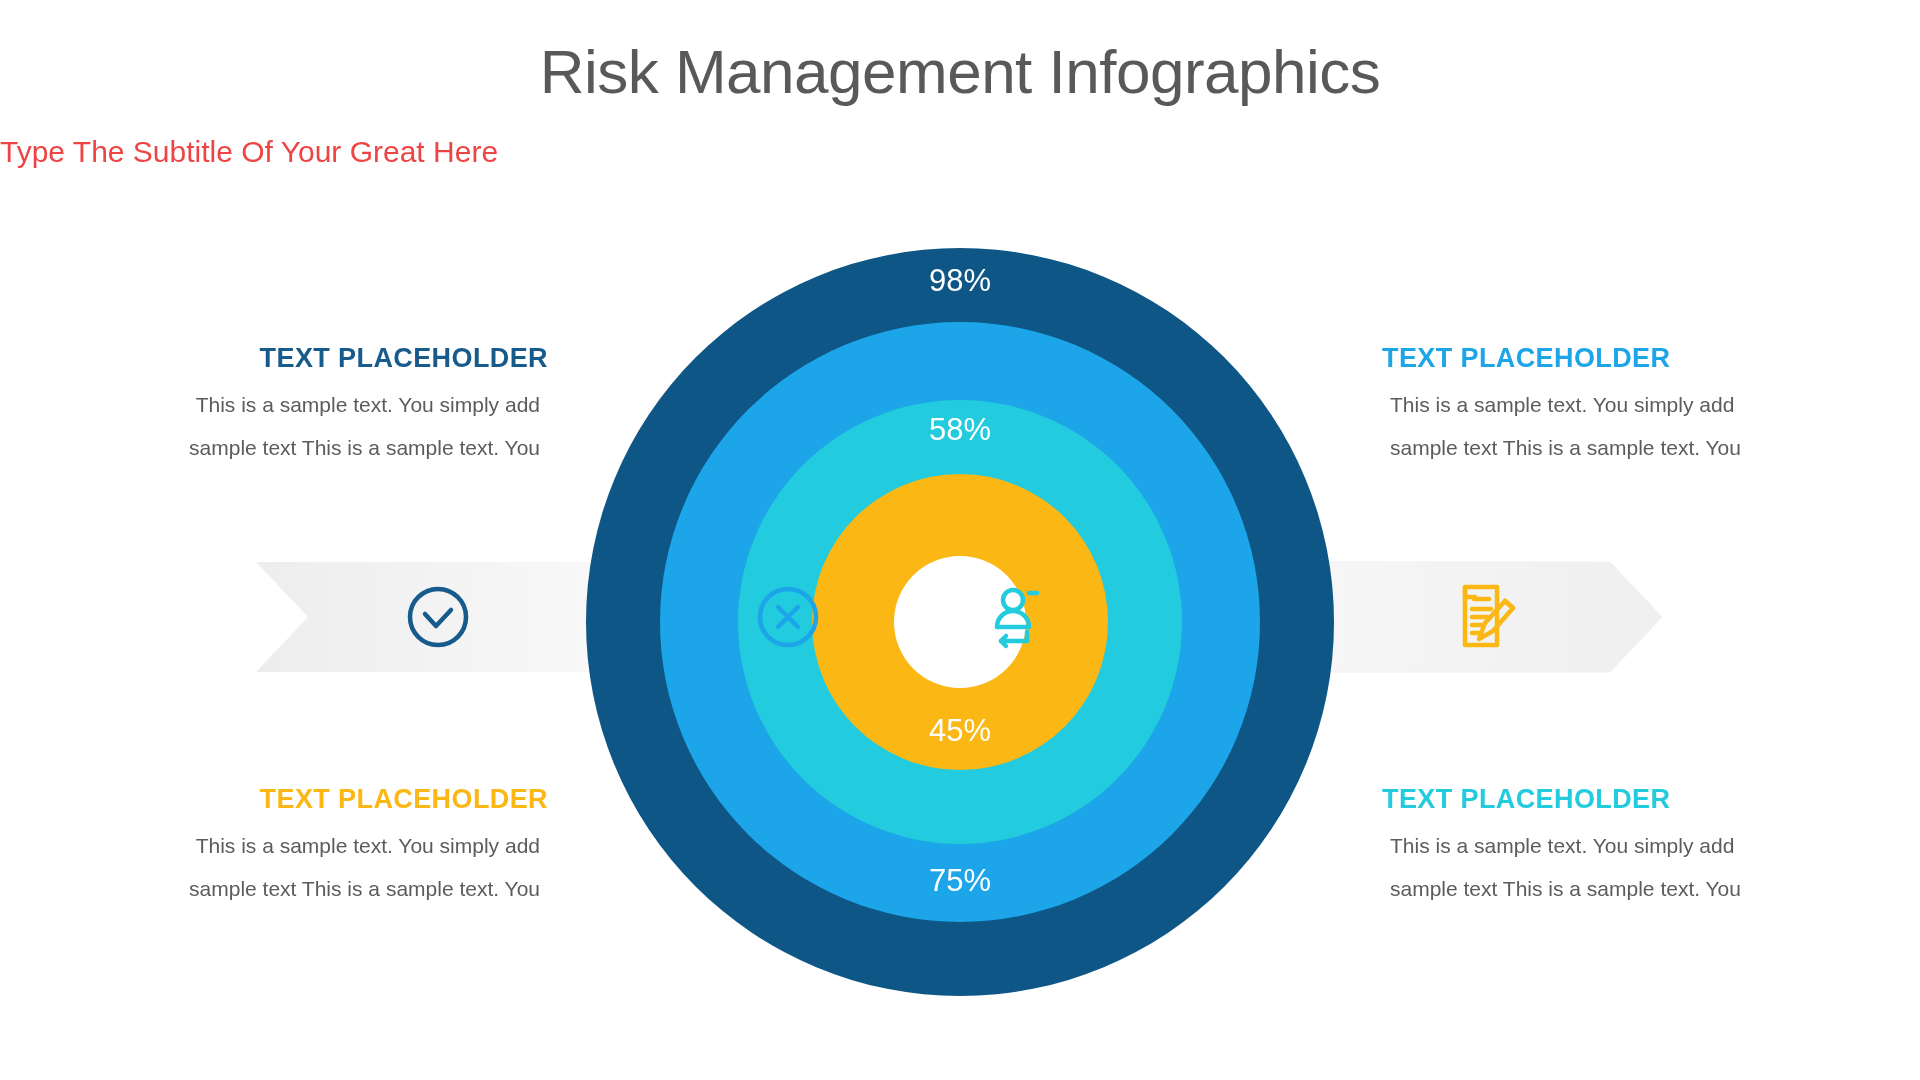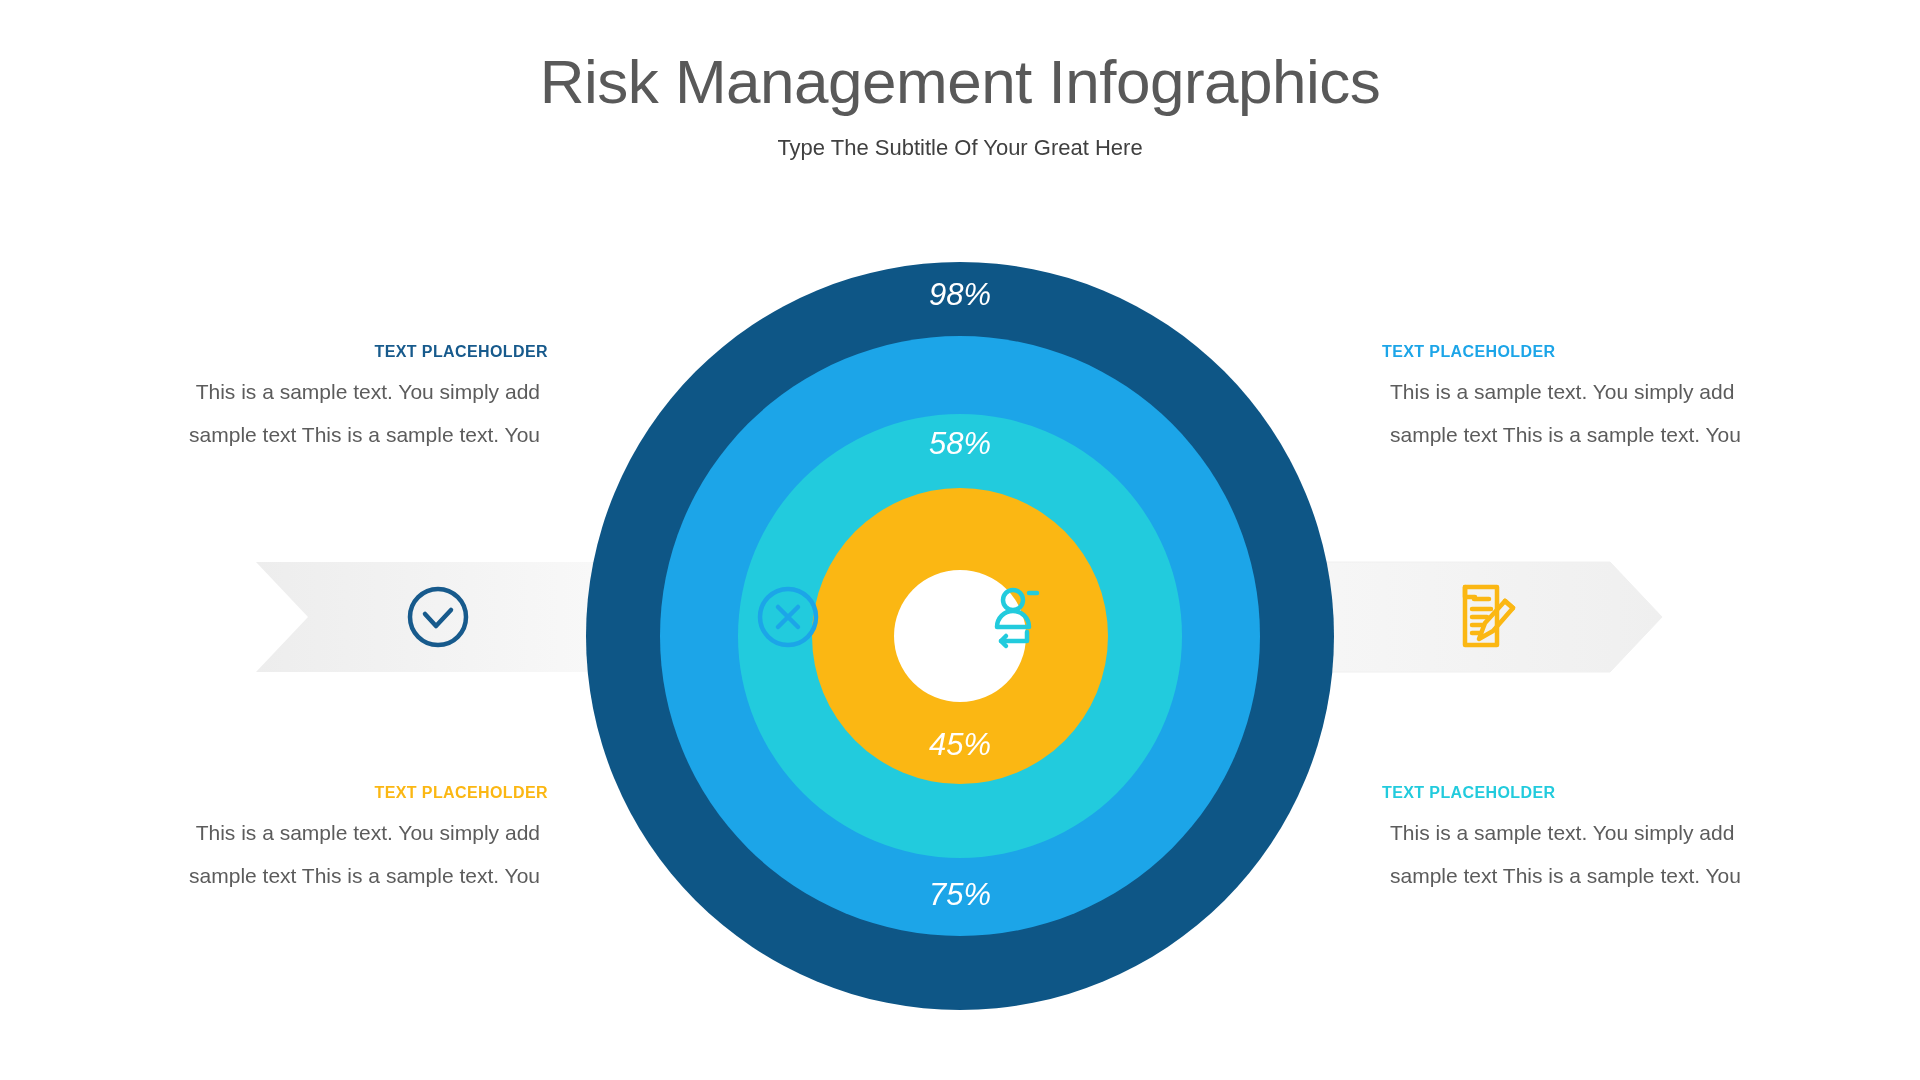--- a/index.html
+++ b/index.html
@@ -7,60 +7,59 @@
     width:1920px;height:1080px;
     background:#ffffff;
     font-family:"Liberation Sans", sans-serif;
     overflow:hidden;
     position:relative;
   }
   #stage{position:absolute;left:0;top:0;width:1920px;height:1080px;}
 
   
   .title{
-    position:absolute;left:0;top:46px;width:1920px;
+    position:absolute;left:0;top:36px;width:1920px;
     text-align:center;
     font-size:62px;
     font-weight:400;
     color:#595959;
     letter-spacing:-0.5px;
     white-space:nowrap;
   }
   .subtitle{
     position:absolute;left:0;top:135px;width:1920px;
-    text-align:center;
-    font-size:22px;
+    font-size:30px;
     font-weight:400;
-    color:#404040;
+    color:#ef4444;
     white-space:nowrap;
   }
 
   
   .ribbon-layer{position:absolute;left:0;top:556px;width:1920px;height:122px;}
   .ribbon-layer svg{display:block;}
 
   
-  .donut{position:absolute;left:586px;top:262px;width:748px;height:748px;font-style:italic;}
+  .donut{position:absolute;left:586px;top:248px;width:748px;height:748px;}
   .donut svg{display:block;}
 
   
   .icons-layer{position:absolute;left:0;top:556px;width:1920px;height:122px;}
 
   .pct{
     font-family:"Liberation Sans", sans-serif;
     font-size:31px;
     fill:#ffffff;
     text-anchor:middle;
     font-weight:400;
   }
 
   
   .tblock{position:absolute;width:418px;}
   .tblock .head{
-    font-size:16px;
+    font-size:27px;
     font-weight:bold;
     letter-spacing:0.4px;
     margin:0 0 14px 0;
     white-space:nowrap;
   }
   .tblock .body{
     font-size:21px;
     color:#5c5c5c;
     line-height:1.65;
     margin:8px;

